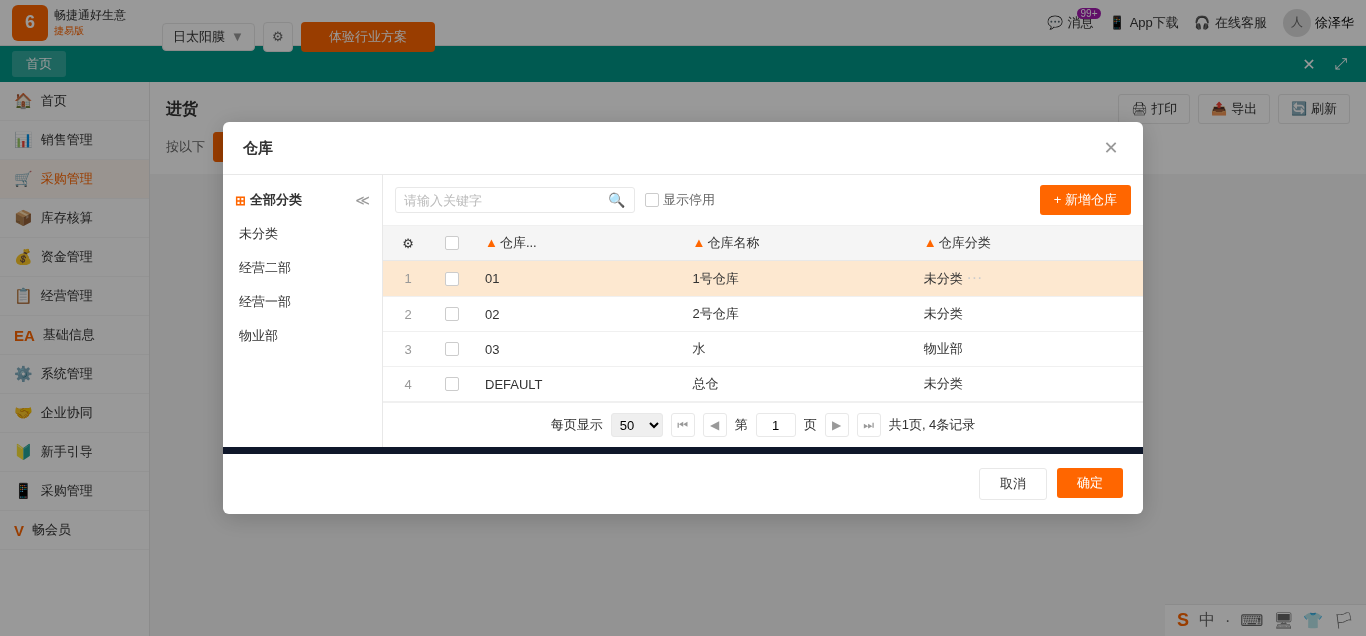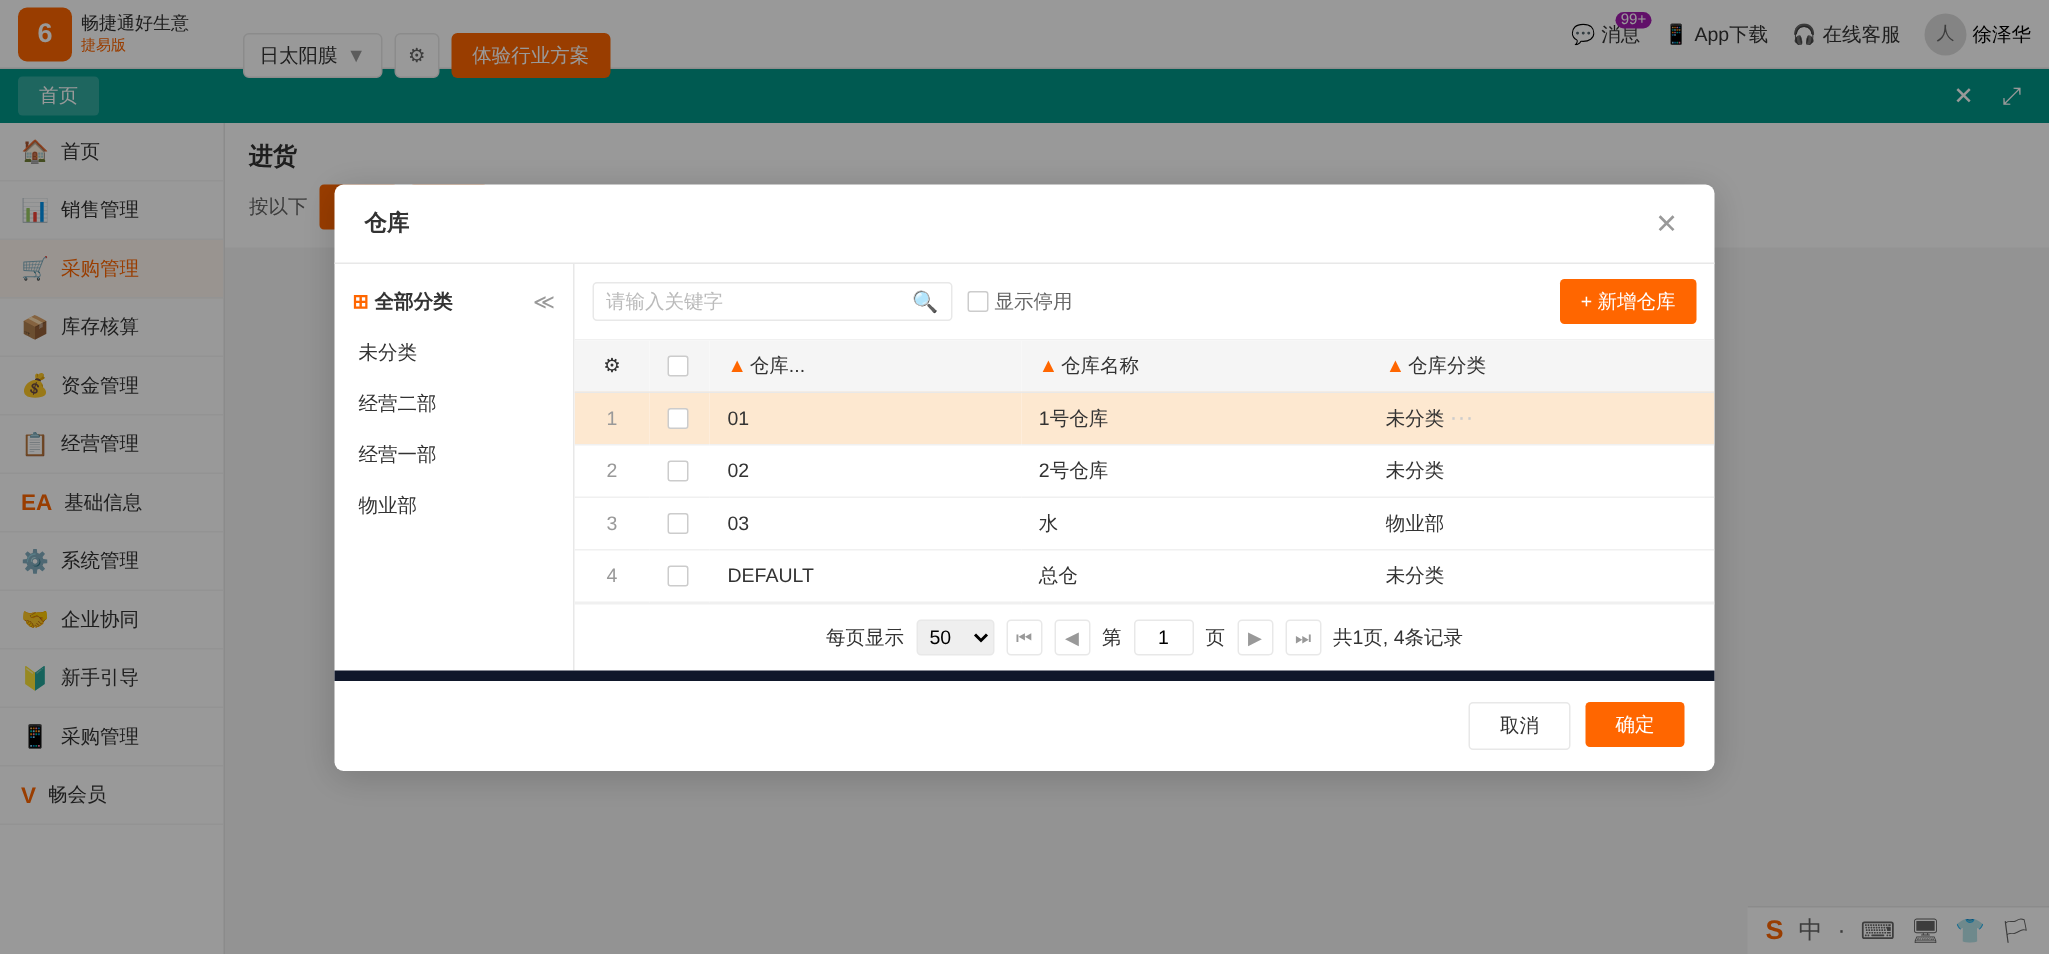--- a/index.html
+++ b/index.html
@@ -28,20 +28,21 @@
       border-radius: 6px;
       display: flex; align-items: center; justify-content: center;
       color: #fff; font-weight: bold; font-size: 18px;
       margin-right: 6px;
     }
     .logo-text { font-size: 12px; color: #333; line-height: 1.3; }
     .logo-badge { font-size: 10px; color: #f60; }
     .header-middle {
       flex: 1;
       display: flex;
+      align-items: center;
       gap: 8px;
       margin-top: 28px;
     }
     .store-selector {
       display: flex; align-items: center;
       border: 1px solid #e8e8e8;
       border-radius: 4px;
       padding: 4px 10px;
       cursor: pointer;
       font-size: 13px;
@@ -55,21 +56,21 @@
       border-radius: 4px;
       display: flex; align-items: center; justify-content: center;
       cursor: pointer; color: #666;
       background: #fff;
     }
     .exp-btn {
       background: #f60;
       color: #fff;
       border: none;
       border-radius: 4px;
-      padding: 6px 14px;
+      padding: 6px 28px;
       cursor: pointer;
       font-size: 13px;
     }
     .header-right {
       display: flex; align-items: center; gap: 16px;
     }
     .header-icon-item {
       display: flex; align-items: center; gap: 4px;
       cursor: pointer; color: #333; font-size: 13px;
       position: relative;
@@ -511,20 +512,25 @@
 
 <div class="sidebar-bottom">
   <span>⚙</span>
   <span>🔊</span>
 </div>
 
 <div class="main-content">
   <div class="page-header">
     <div class="page-title-row">
       <div class="page-title">进货</div>
+      <div style="display:flex;gap:8px;">
+        <button class="toolbar-btn">🖨 打印</button>
+        <button class="toolbar-btn">📤 导出</button>
+        <button class="toolbar-btn">🔄 刷新</button>
+      </div>
     </div>
     <div class="toolbar-row">
       <span class="filter-label">按以下</span>
       <button class="toolbar-btn primary">查询</button>
       <button class="toolbar-btn orange-outline">设置</button>
     </div>
   </div>
 </div>
 
 <div class="overlay">

